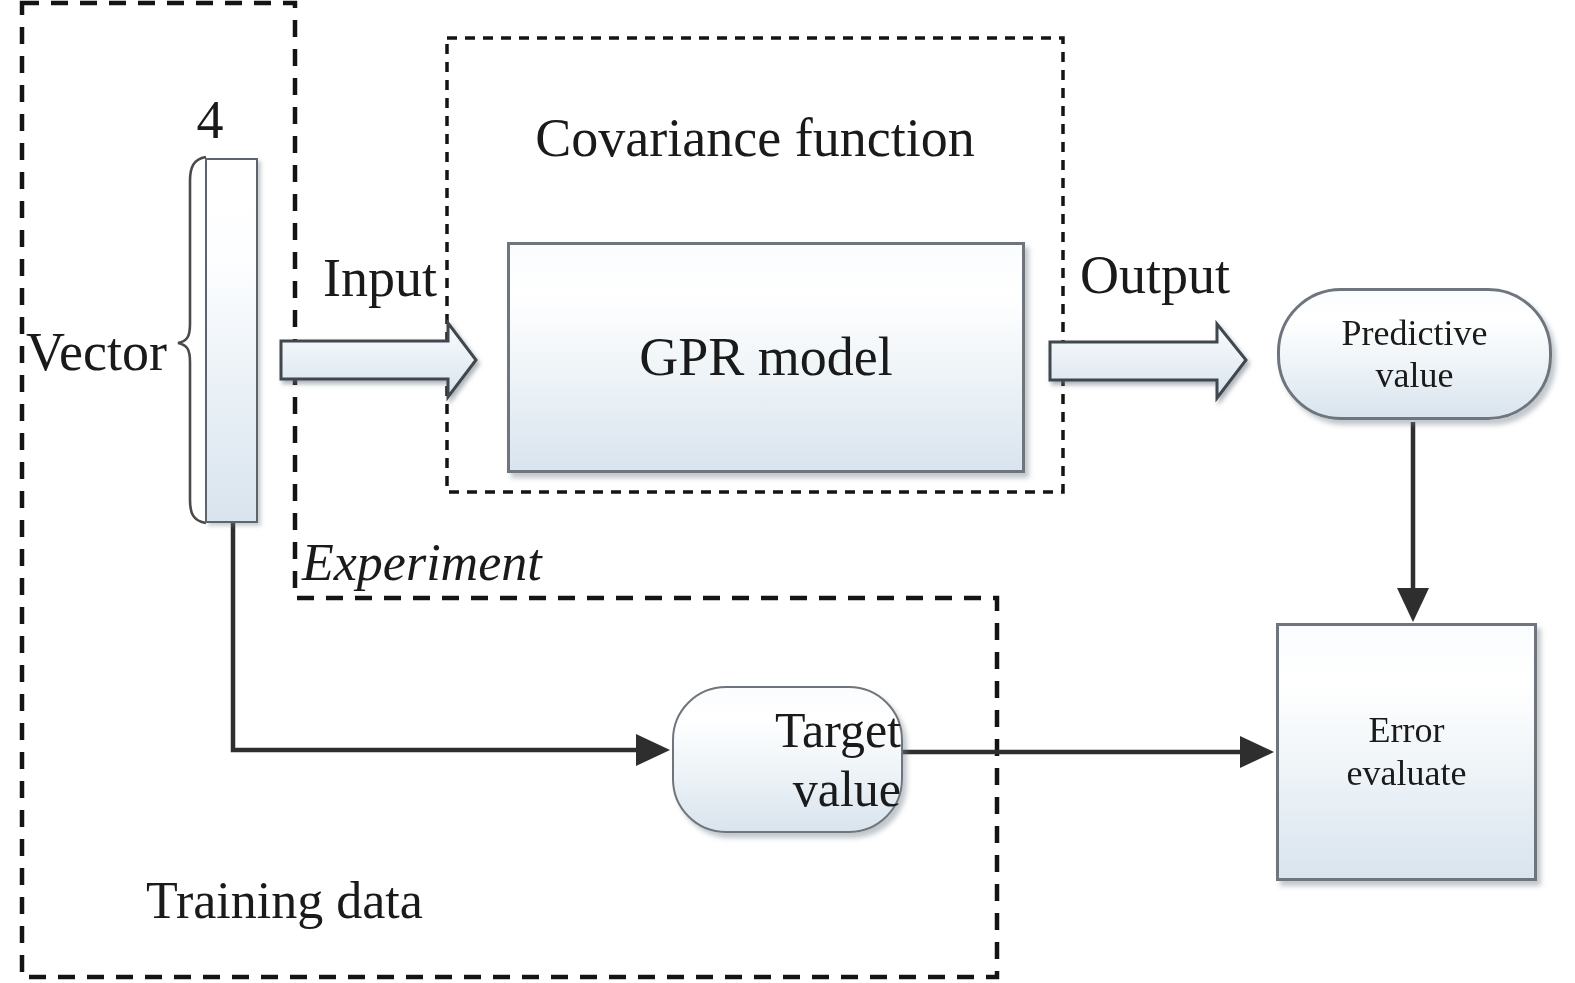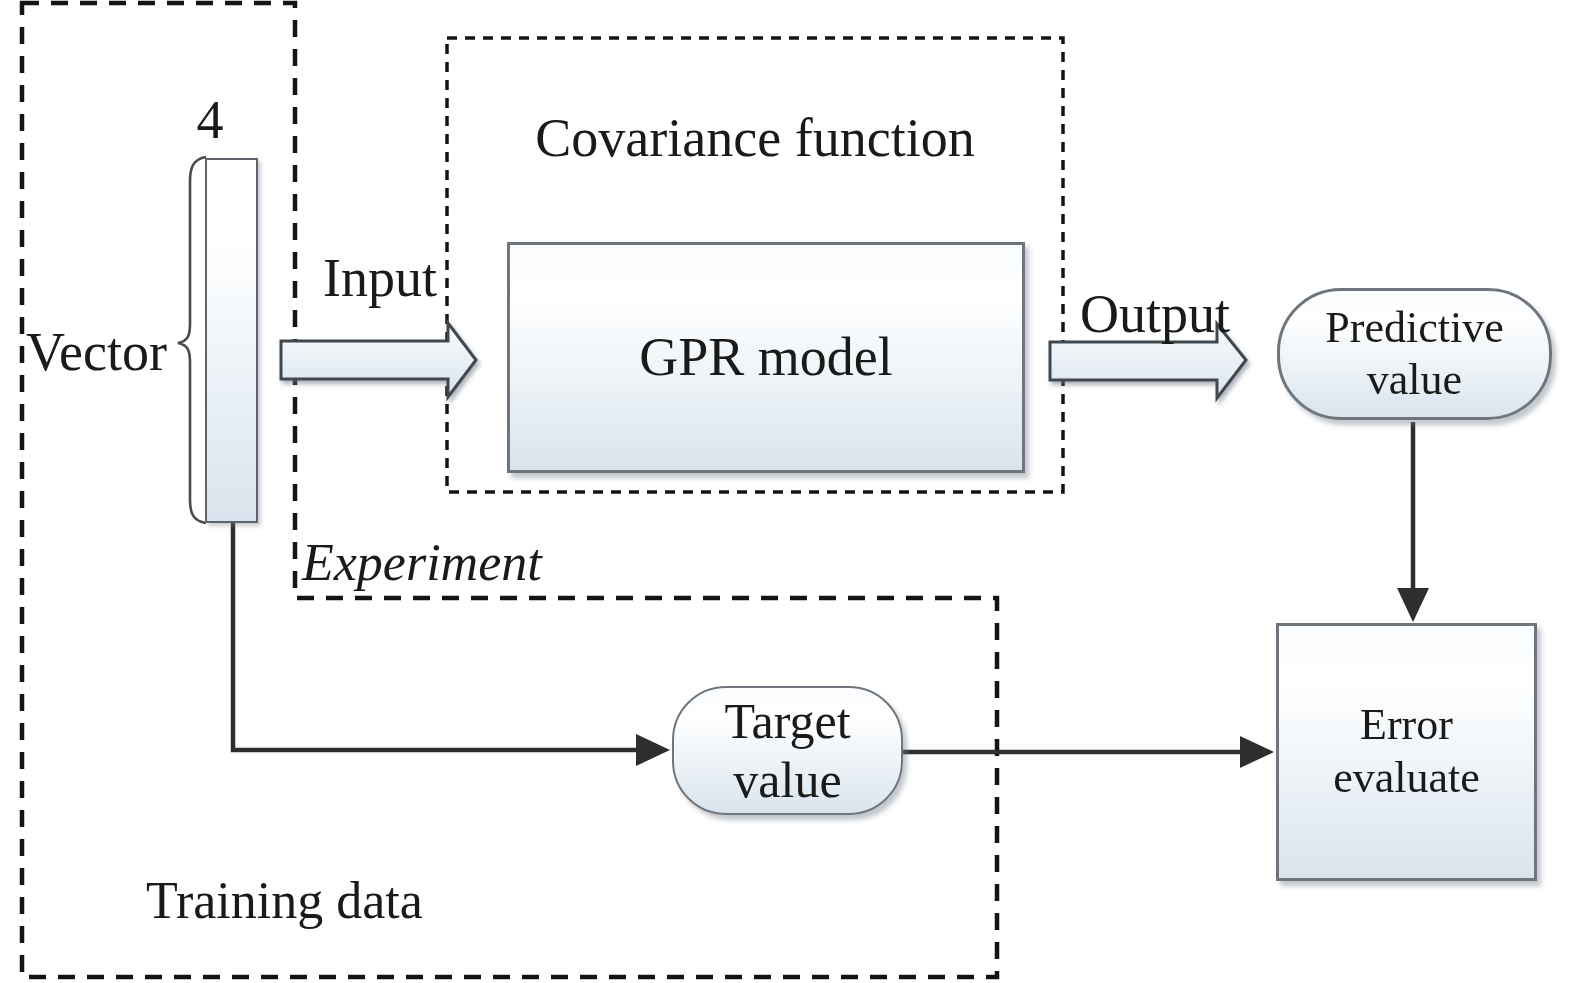--- a/index.html
+++ b/index.html
@@ -21,26 +21,26 @@
   }
   .node{
     position:absolute;
     display:flex;align-items:center;justify-content:center;
     flex-direction:column;
     text-align:center;
     background:linear-gradient(180deg,#fafcfe 0%,#ffffff 22%,#edf3f7 60%,#d9e4ee 100%);
     border:3px solid #6e757c;
     box-shadow:4px 5px 5px rgba(120,130,142,0.45);
     box-sizing:border-box;
-    font-size:44px;
+    font-size:36px;
     line-height:1.2;
   }
   #gpr-box{left:507px;top:242px;width:518px;height:231px;font-size:54px;}
   #predictive-node{left:1277px;top:288px;width:275px;height:132px;border-radius:64px;line-height:1.18;}
-  #target-node{left:672px;top:686px;width:231px;height:129px;border-radius:54px;border-width:2.5px;font-size:50px;line-height:1.18;}
+  #target-node{left:672px;top:686px;width:231px;height:147px;border-radius:54px;border-width:2.5px;font-size:50px;line-height:1.18;align-items:flex-end;}
   #error-box{left:1276px;top:623px;width:261px;height:258px;text-align:right;}
   #vector-bar{
     position:absolute;left:205px;top:158px;width:53px;height:365px;
     background:linear-gradient(180deg,#ffffff 0%,#fdfeff 28%,#e9f0f6 65%,#d9e4ee 100%);
     border:2.5px solid #5d646b;
     box-shadow:3px 3px 4px rgba(120,130,142,0.4);
     box-sizing:border-box;
   }
   .sm{font-size:52px;}
 </style>
@@ -101,21 +101,21 @@
     <span>Error</span>
     <span>evaluate</span>
   </div>
 
   <div class="label" style="left:180px;top:92px;width:60px;text-align:center;">4</div>
 
   <div class="label" style="left:18px;top:324px;width:157px;text-align:center;">Vector</div>
 
   <div class="label" style="left:310px;top:250px;width:140px;text-align:center;">Input</div>
 
-  <div class="label" style="left:1062px;top:247px;width:186px;text-align:center;margin-top:39px;">Output</div>
+  <div class="label" style="left:1062px;top:247px;width:186px;text-align:center;">Output</div>
 
   <div class="label" style="left:500px;top:110px;width:510px;text-align:center;">Covariance function</div>
 
   <div class="label sm" style="left:302px;top:536px;font-style:italic;">Experiment</div>
 
   <div class="label sm" style="left:146px;top:874px;">Training data</div>
 
 </div>
 
 </body></html>

